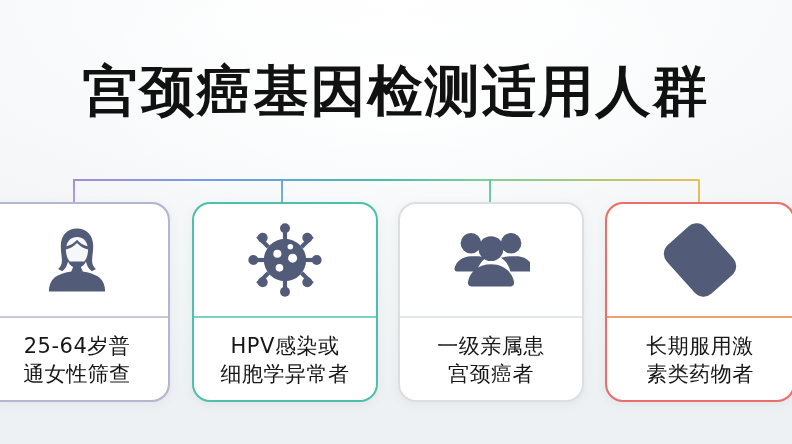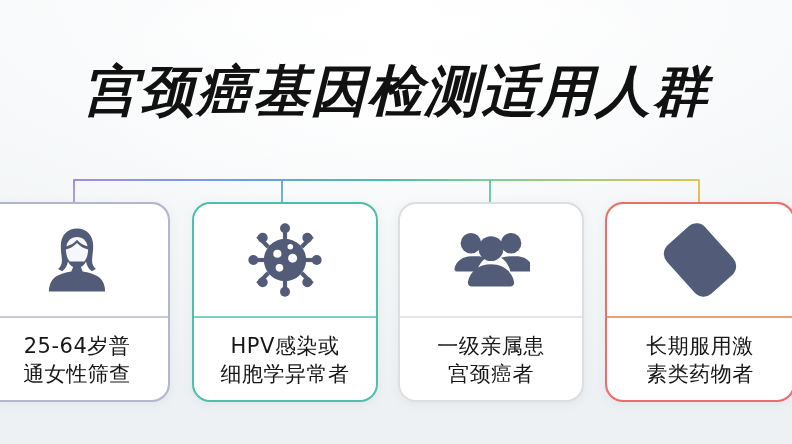--- a/index.html
+++ b/index.html
@@ -27,21 +27,20 @@
   .title{
     position:absolute;left:0;right:0;top:62px;
     text-align:center;
     font-size:55px;
     line-height:1.08;
     font-weight:700;
     letter-spacing:2px;
     color:#111111;
     white-space:nowrap;
     font-family:"DejaVu Sans","Liberation Sans",sans-serif;
-    font-style:italic;
   }
 
   
   .connector{position:absolute;left:0;top:168px;width:792px;height:44px;}
   .conn-bar{
     position:absolute;left:73px;top:11px;width:626px;height:2px;
     background:linear-gradient(90deg,#a78bd6 0%,#6e9ee4 26%,#4bbfa6 50%,#7fcf9a 66%,#e2c24e 100%);
     border-radius:1px;
   }
   .conn-drop{position:absolute;top:11px;width:2px;height:28px;border-radius:1px;}

